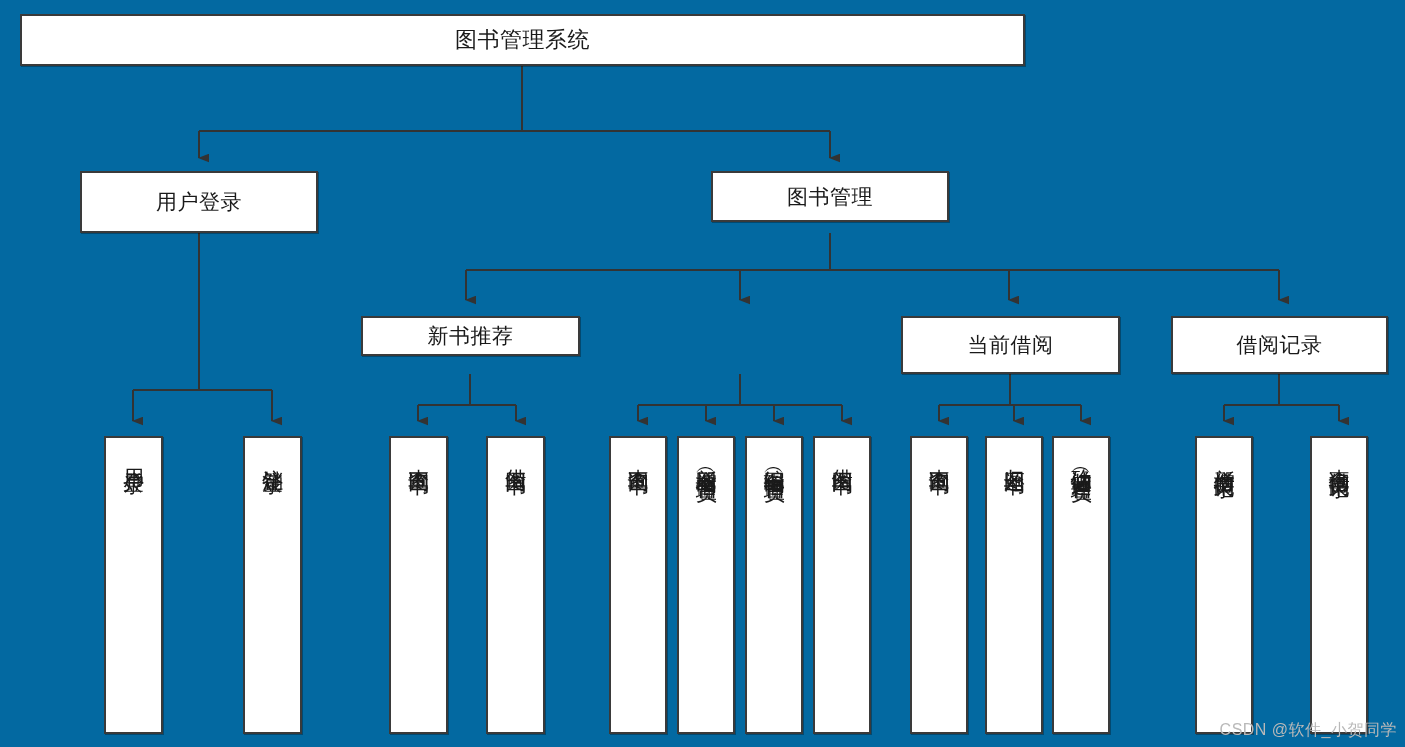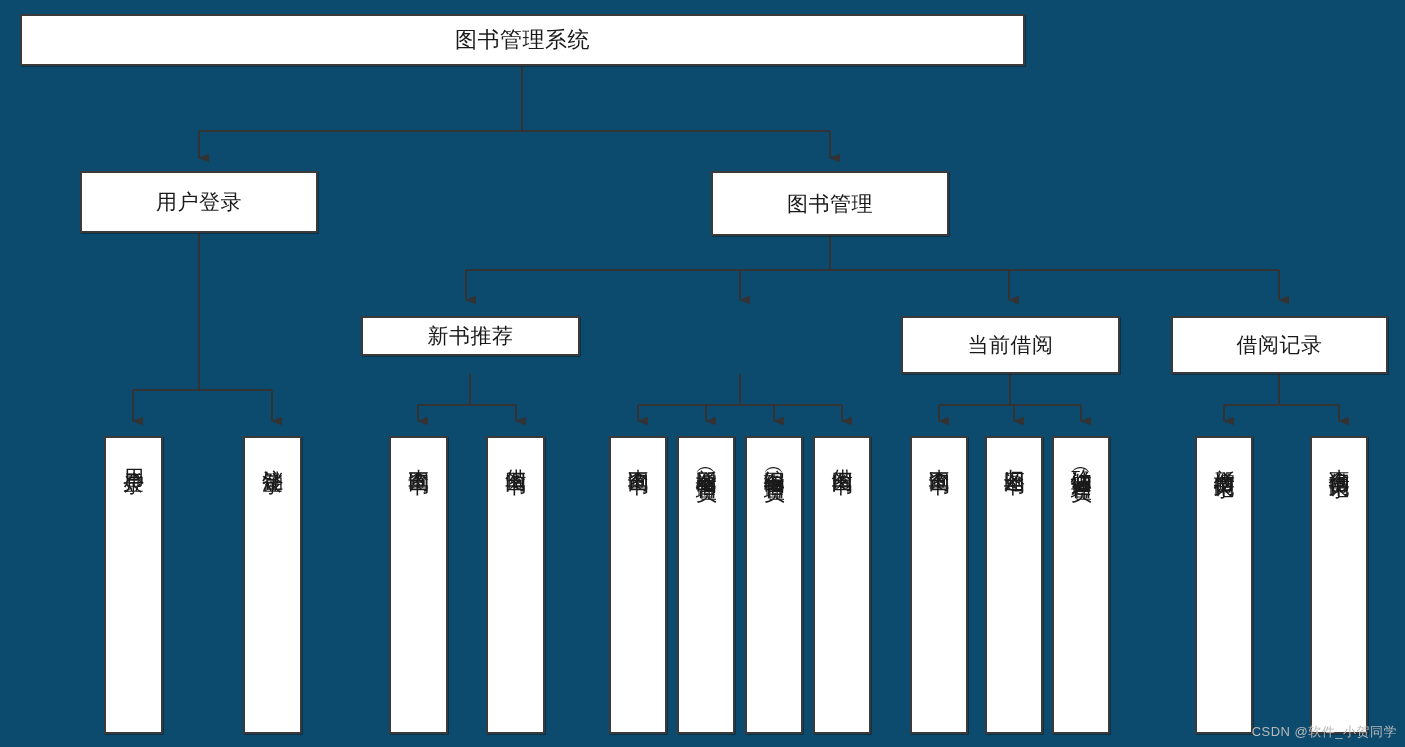--- a/index.html
+++ b/index.html
@@ -11,21 +11,21 @@
     width: 1405px;
     height: 747px;
     font-family: "Liberation Sans", "DejaVu Sans", sans-serif;
     overflow: hidden;
     position: relative;
   }
   #diagram-root {
     position: relative;
     width: 1405px;
     height: 747px;
-    background: #0c4a6e;
+    background: #0369a1;
   }
   svg.wires {
     position: absolute;
     left: 0;
     top: 0;
     width: 1405px;
     height: 747px;
     pointer-events: none;
   }
   .node {
@@ -58,21 +58,21 @@
     line-height: 1.35;
     letter-spacing: 2px;
     text-align: left;
     white-space: nowrap;
   }
   .node.root .label-h { font-size: 22px; }
   .watermark {
     position: absolute;
     right: 8px;
     bottom: 6px;
-    font-size: 13px;
+    font-size: 16px;
     color: #b9b9b9;
     letter-spacing: 0.5px;
     white-space: nowrap;
     user-select: none;
   }
 </style>
 </head>
 <body>
 
 <div id="diagram-root">
@@ -127,21 +127,21 @@
     </g>
   </svg>
 
   <div class="node root" style="left: 20px; top: 14px; width: 1005px; height: 52px;">
     <span class="label-h">图书管理系统</span>
   </div>
 
   <div class="node" style="left: 80px; top: 171px; width: 238px; height: 62px;">
     <span class="label-h">用户登录</span>
   </div>
-  <div class="node" style="left: 711px; top: 171px; width: 238px; height: 65px;">
+  <div class="node" style="left: 711px; top: 171px; width: 238px; height: 51px;">
     <span class="label-h">图书管理</span>
   </div>
 
   <div class="node" style="left: 361px; top: 316px; width: 219px; height: 40px;">
     <span class="label-h">新书推荐</span>
   </div>
   <div class="node" style="left: 1171px; top: 316px; width: 217px; height: 58px;">
     <span class="label-h">借阅记录</span>
   </div>
   <div class="node" style="left: 901px; top: 316px; width: 219px; height: 58px;">

